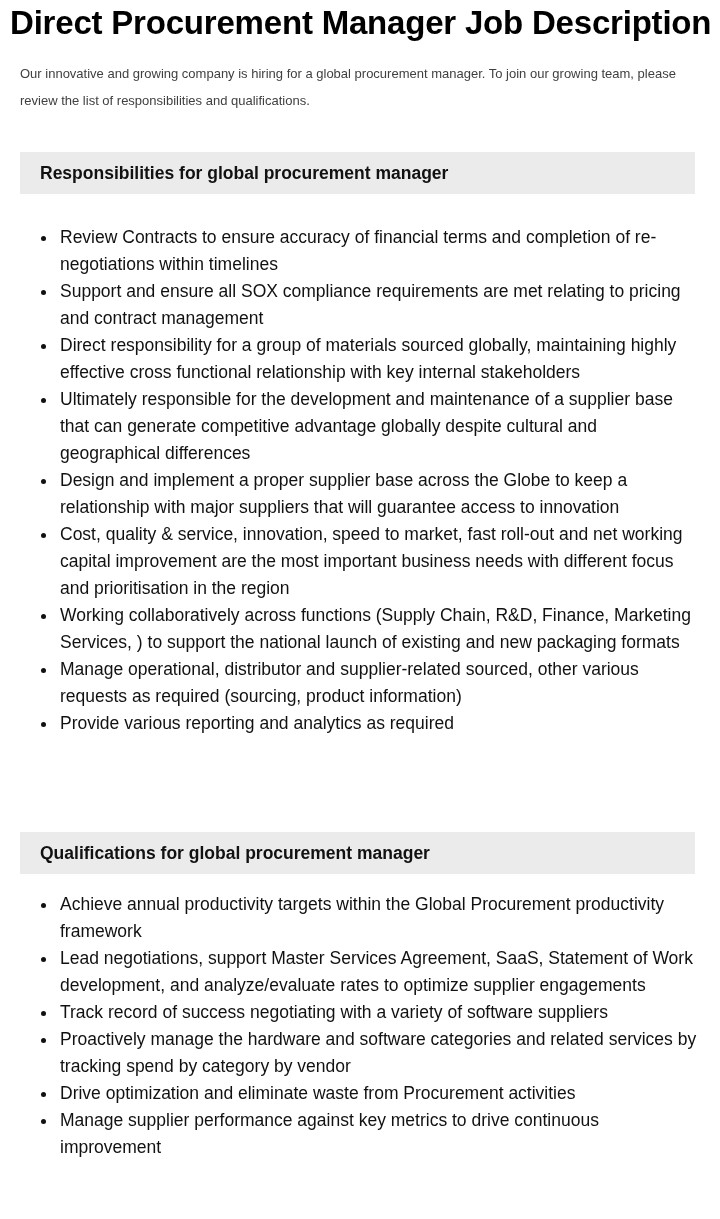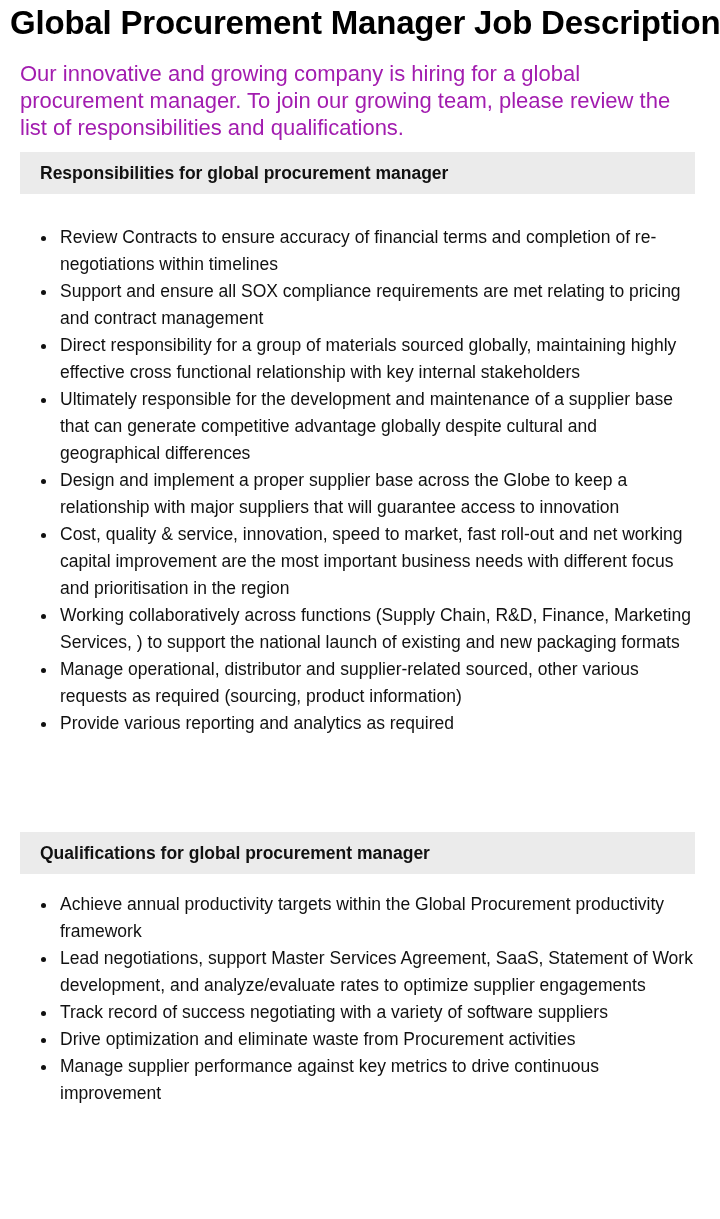--- a/index.html
+++ b/index.html
@@ -24,23 +24,23 @@
       line-height: 42px;
       letter-spacing: -0.2px;
       white-space: nowrap;
       color: #000000;
     }
     .intro {
       position: absolute;
       left: 20px;
       top: 60px;
       width: 680px;
-      font-size: 22px;
+      font-size: 13px;
       line-height: 27px;
-      color: #a21caf;
+      color: #404040;
     }
     .section-header {
       position: absolute;
       left: 20px;
       width: 675px;
       height: 42px;
       background: #ebebeb;
       padding-left: 20px;
       display: flex;
       align-items: center;
@@ -71,21 +71,21 @@
       top: 12px;
       width: 5px;
       height: 5px;
       border-radius: 50%;
       background: #111111;
     }
   </style>
 </head>
 <body>
 
-<h1 class="page-title">Global Procurement Manager Job Description</h1>
+<h1 class="page-title">Direct Procurement Manager Job Description</h1>
 
 <p class="intro">Our innovative and growing company is hiring for a global procurement manager. To join our growing team, please review the list of responsibilities and qualifications.</p>
 
 <section>
   <div class="section-header" id="resp-header">
     <span>Responsibilities for global procurement manager</span>
   </div>
   <ul class="bullet-list" id="resp-list">
     <li><span class="dot"></span><span>Review Contracts to ensure accuracy of financial terms and completion of re-negotiations within timelines</span></li>
     <li><span class="dot"></span><span>Support and ensure all SOX compliance requirements are met relating to pricing and contract management</span></li>
@@ -100,16 +100,17 @@
 </section>
 
 <section>
   <div class="section-header" id="qual-header">
     <span>Qualifications for global procurement manager</span>
   </div>
   <ul class="bullet-list" id="qual-list">
     <li><span class="dot"></span><span>Achieve annual productivity targets within the Global Procurement productivity framework</span></li>
     <li><span class="dot"></span><span>Lead negotiations, support Master Services Agreement, SaaS, Statement of Work development, and analyze/evaluate rates to optimize supplier engagements</span></li>
     <li><span class="dot"></span><span>Track record of success negotiating with a variety of software suppliers</span></li>
+    <li><span class="dot"></span><span>Proactively manage the hardware and software categories and related services by tracking spend by category by vendor</span></li>
     <li><span class="dot"></span><span>Drive optimization and eliminate waste from Procurement activities</span></li>
     <li><span class="dot"></span><span>Manage supplier performance against key metrics to drive continuous improvement</span></li>
   </ul>
 </section>
 
 </body></html>

